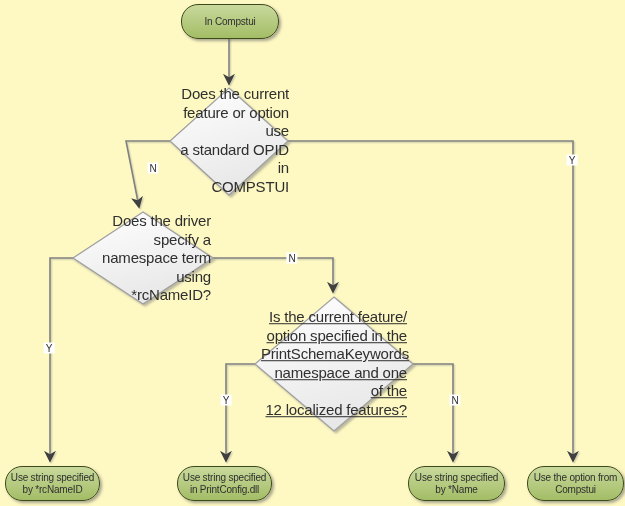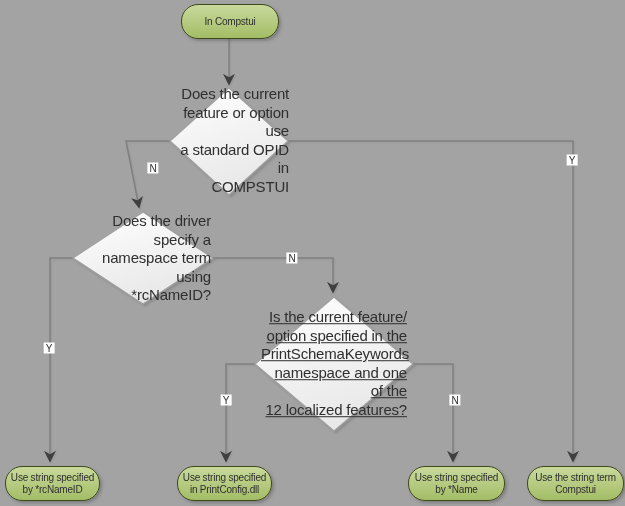--- a/index.html
+++ b/index.html
@@ -1,17 +1,17 @@
 <!DOCTYPE html>
 <html style="--terminal-fill-top: #c9d99c; --terminal-fill-bottom: #a3bd66; --terminal-border: #3f4a1c; --decision-fill-top: #ffffff; --decision-fill-bottom: #e8e8e8; --decision-border: #a0a0a0; --connector: #808080; --arrowhead: #3f3f3f; --text: #2f2f2f;"><head>
 <meta charset="utf-8">
 <style>
   html,body { margin:0; padding:0; background:#ffffff; }
   #canvas {
-    position:relative; width:625px; height:506px; background:#a3a3a3;
+    position:relative; width:625px; height:506px; background:#fef9c3;
     font-family:"Liberation Sans", sans-serif; overflow:hidden;
   }
   svg.layer { position:absolute; left:0; top:0; }
   .terminal {
     position:absolute; display:flex; align-items:center; justify-content:center;
     text-align:center; border-radius:17px;
     border:1.4px solid var(--terminal-border,#3f4a1c);
     background:linear-gradient(180deg, var(--terminal-fill-top,#c9d99c) 0%, var(--terminal-fill-bottom,#a3bd66) 100%);
     box-shadow:2px 2px 3px rgba(100,100,100,0.55);
     font-size:10px; letter-spacing:-0.2px; line-height:1.2;
@@ -81,21 +81,21 @@
     <span class="tlabel">Use string specified
 in PrintConfig.dll</span>
   </div>
 
   <div class="terminal" style="left:408px; top:466px; width:95px; height:33px;">
     <span class="tlabel">Use string specified
 by *Name</span>
   </div>
 
   <div class="terminal" style="left:527px; top:466px; width:95px; height:33px;">
-    <span class="tlabel">Use the string term
+    <span class="tlabel">Use the option from
 Compstui</span>
   </div>
 
   <div class="dtext" style="left:229px; top:141px; width:120px;">Does the current
 feature or option use
 a standard OPID in
 COMPSTUI</div>
 
   <div class="dtext" style="left:143px; top:258px; width:136px;">Does the driver specify a
 namespace term using

